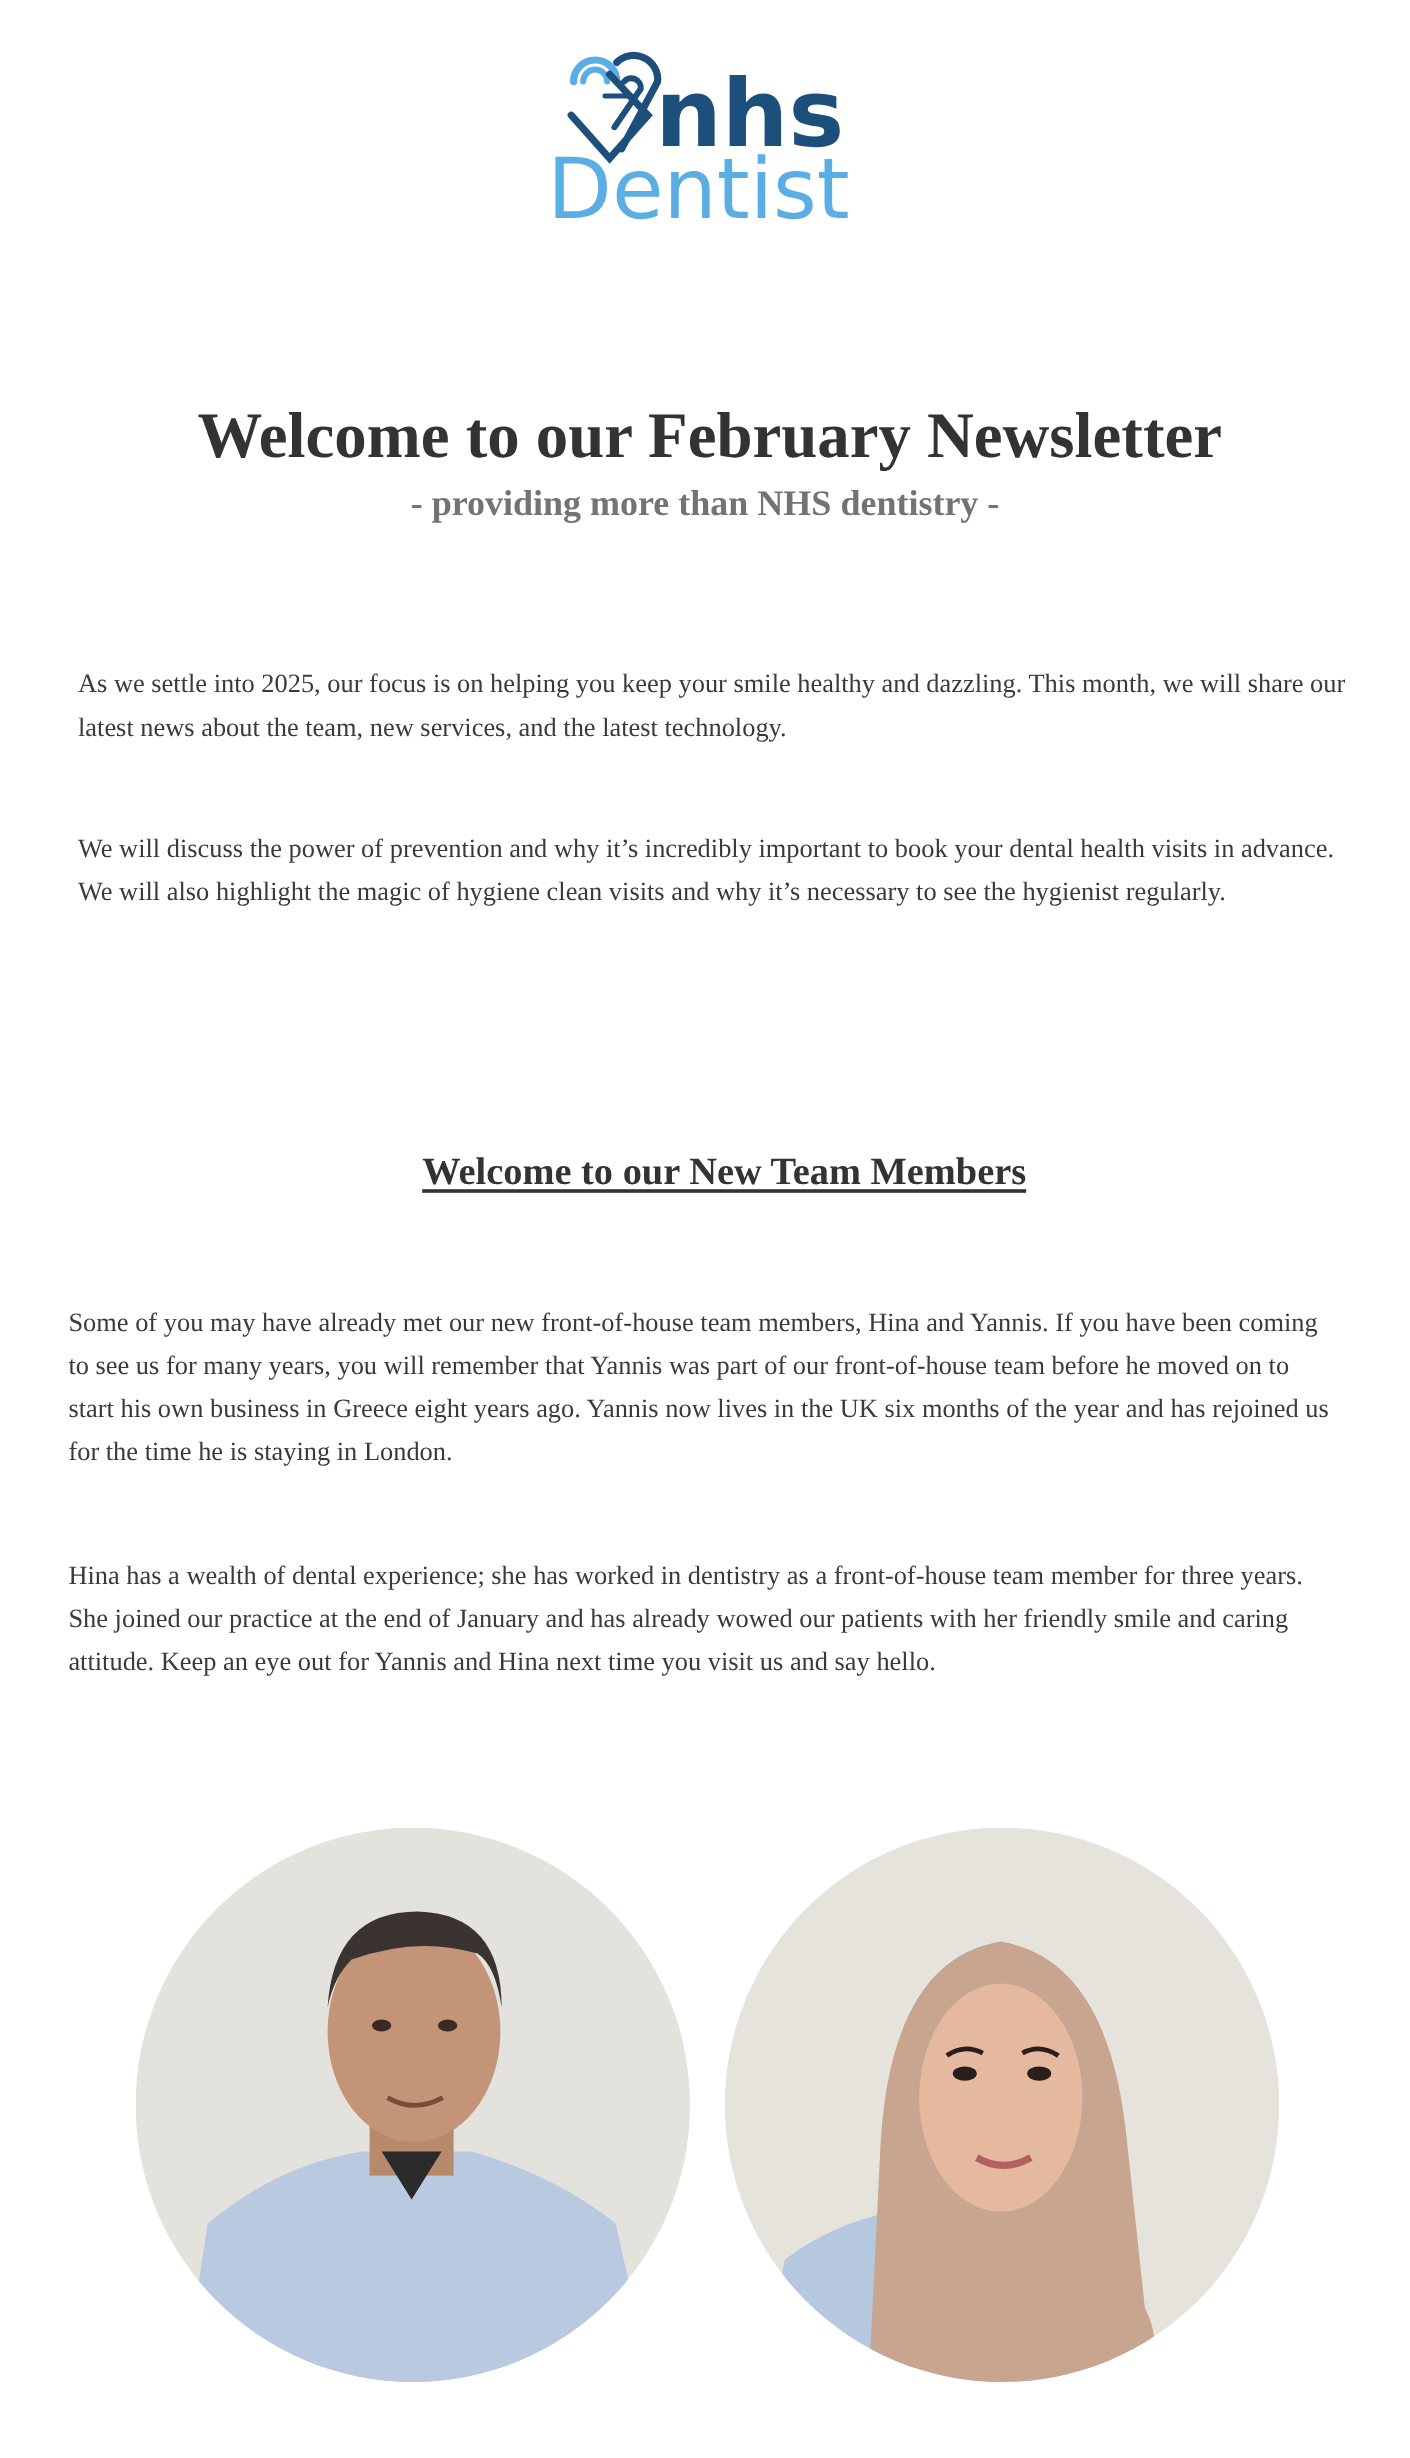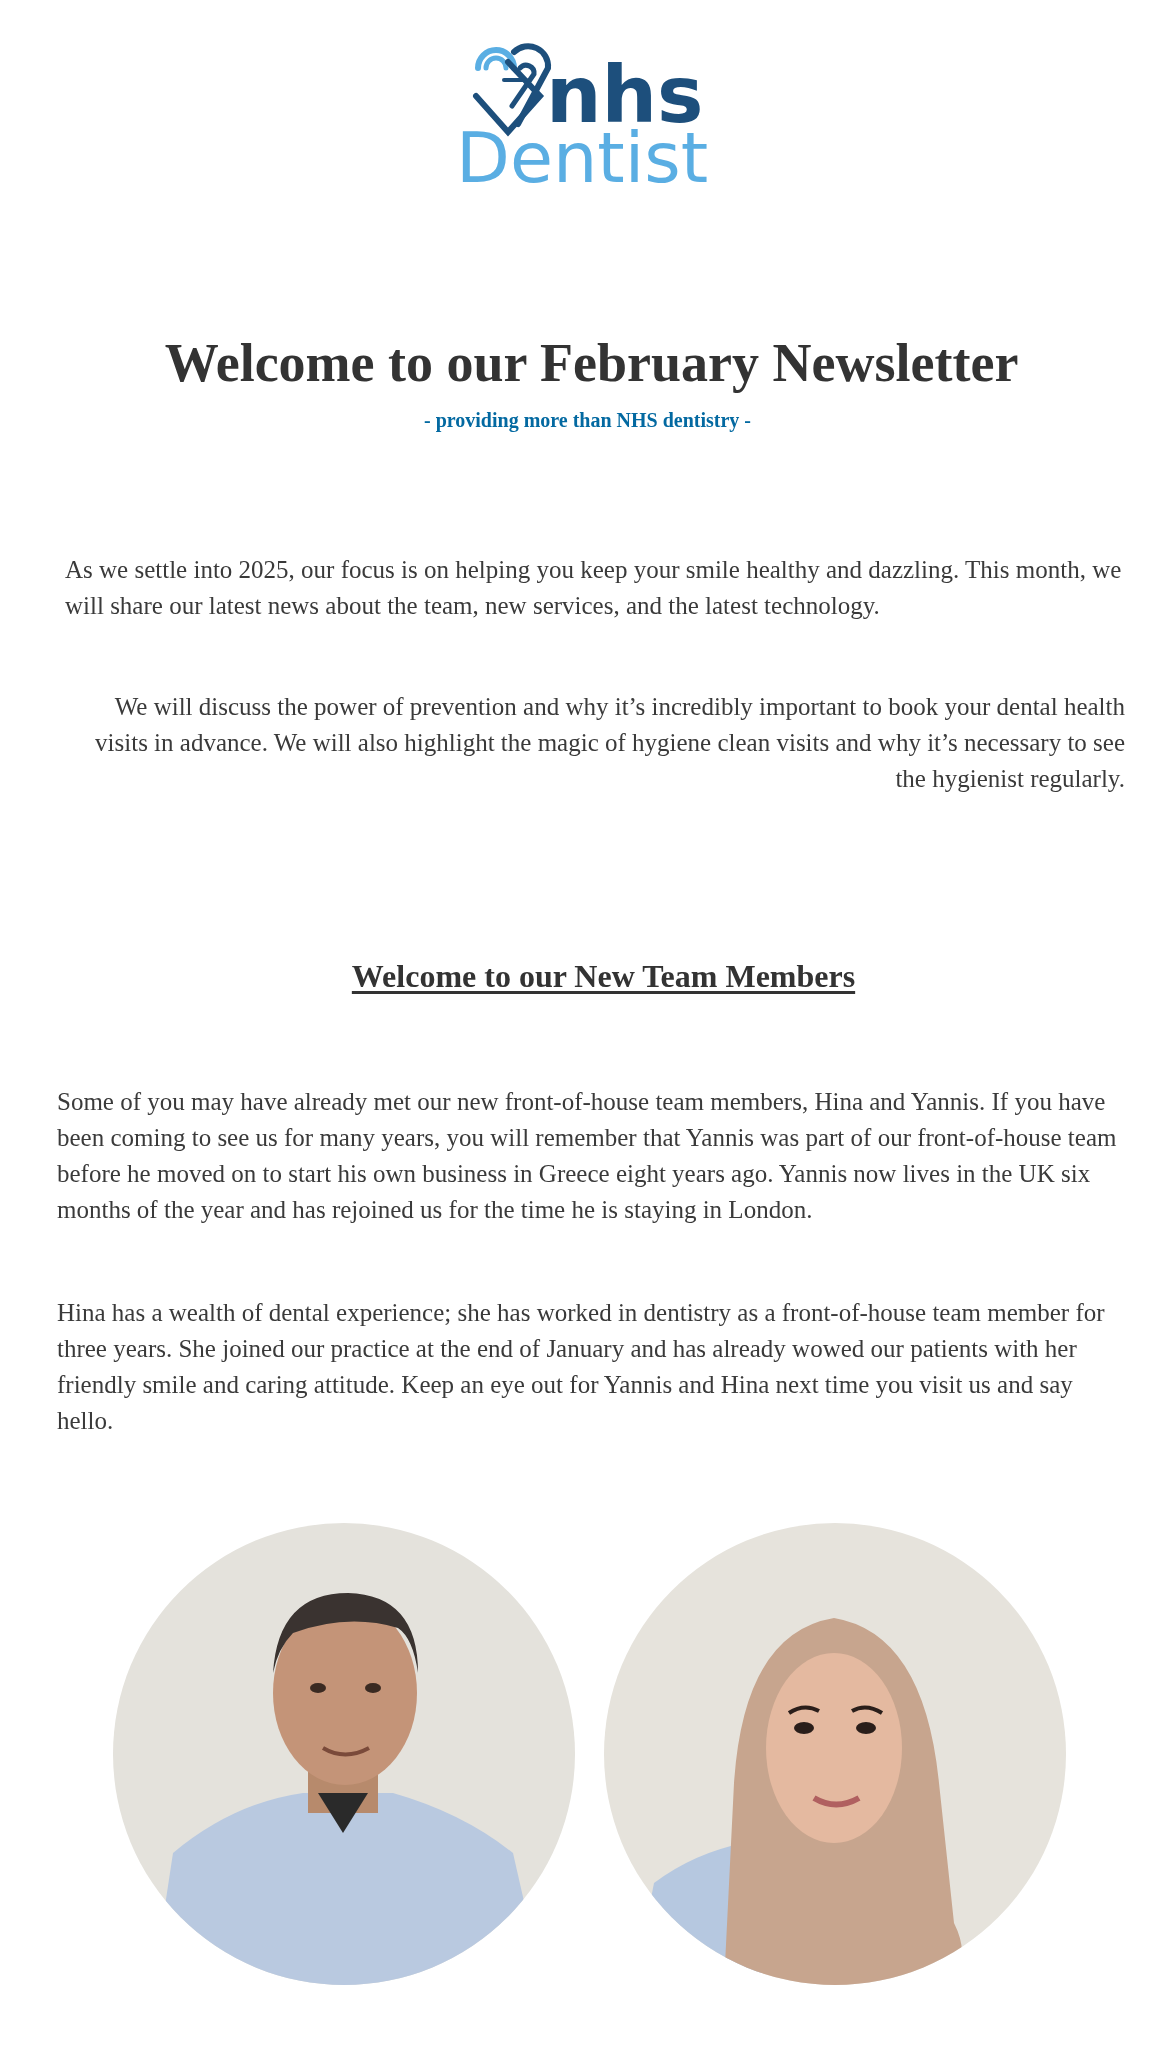--- a/index.html
+++ b/index.html
@@ -3,24 +3,24 @@
   <meta charset="utf-8">
   <style>
     html, body { margin: 0; padding: 0; background: #ffffff; }
     body { width: 1175px; height: 2048px; position: relative; overflow: hidden;
            font-family: "Liberation Serif", "DejaVu Serif", serif; color: #333333; }
     .logo { position: absolute; left: 448px; top: 40px; width: 285px; height: 150px; }
     .logo svg { display: block; }
     .title { position: absolute; left: 0; width: 1175px; top: 328px; text-align: center;
              font-weight: bold; font-size: 54px; line-height: 62px; color: #333333; margin: 4px; }
     .subtitle { position: absolute; left: 0; width: 1175px; top: 400px; text-align: center;
-             font-weight: bold; font-size: 20px; line-height: 40px; color: #0369a1; margin: 0; }
-    .para { position: absolute; font-size: 25px; line-height: 36px; color: #3a3a3a; margin: 0; }
+             font-weight: bold; font-size: 30px; line-height: 40px; color: #737373; margin: 0; }
+    .para { position: absolute; font-size: 22px; line-height: 36px; color: #3a3a3a; margin: 0; }
     .p1 { left: 65px; top: 552px; width: 1060px; }
-    .p2 { left: 65px; top: 689px; width: 1060px; text-align: right; }
+    .p2 { left: 65px; top: 689px; width: 1060px; }
     .section-heading { position: absolute; left: 0; width: 1175px; top: 938px; text-align: center;
              font-weight: bold; font-size: 32px; line-height: 44px; margin: 16px; color: #333333; }
     .section-heading span { text-decoration: underline; text-decoration-thickness: 3px; text-underline-offset: 4px; }
     .p3 { left: 57px; top: 1084px; width: 1060px; }
     .p4 { left: 57px; top: 1295px; width: 1060px; }
     .photo { position: absolute; width: 462px; height: 462px; border-radius: 50%; overflow: hidden; top: 1523px; }
     .photo-left { left: 113px; }
     .photo-right { left: 604px; }
     .photo svg { display: block; width: 100%; height: 100%; }
   </style>

